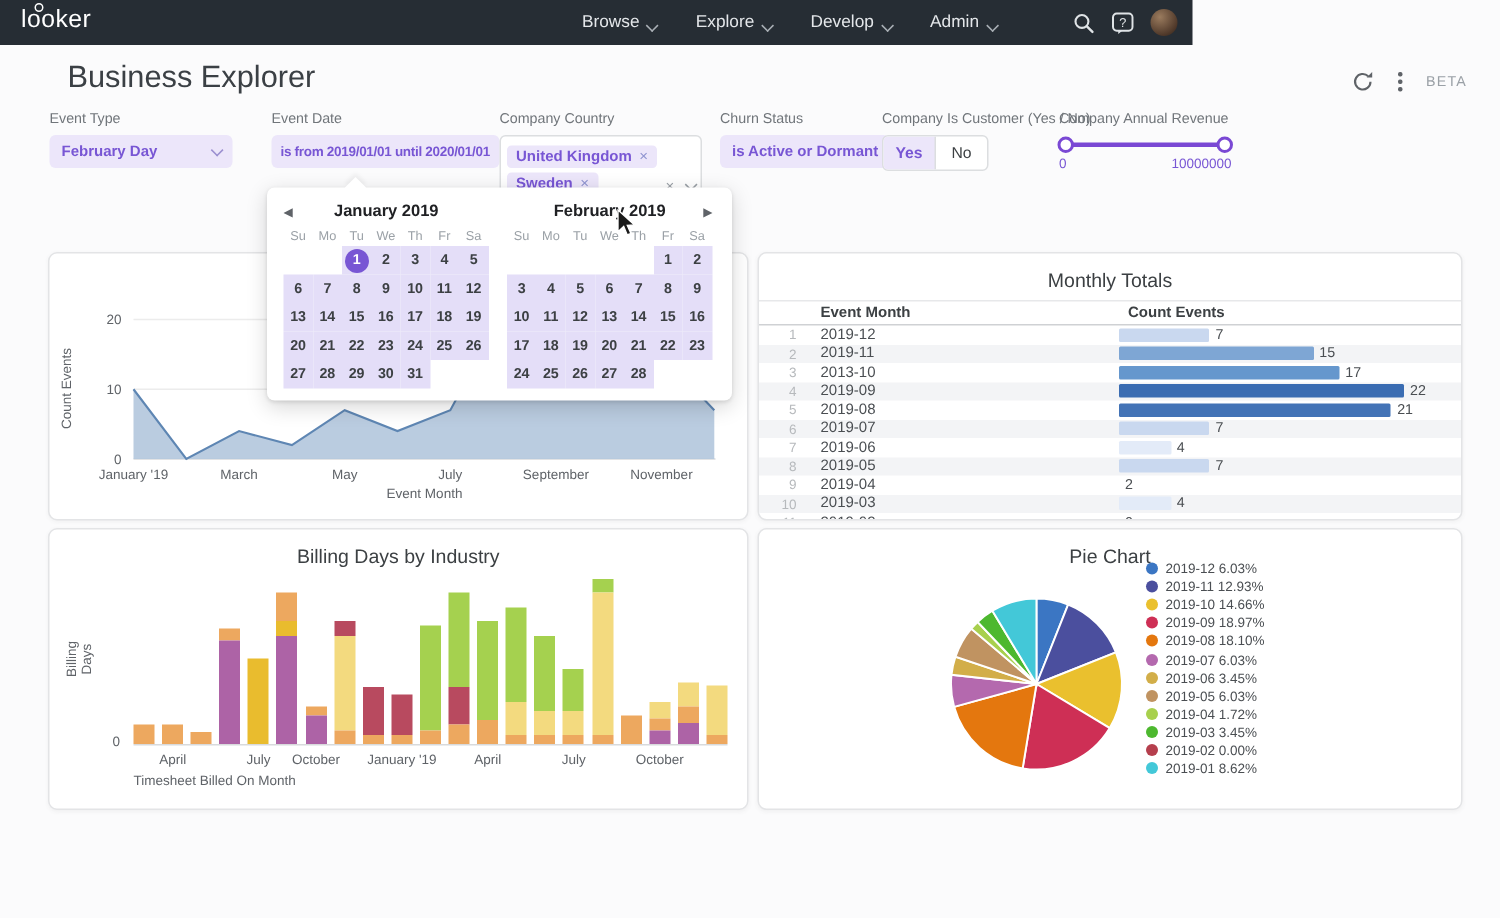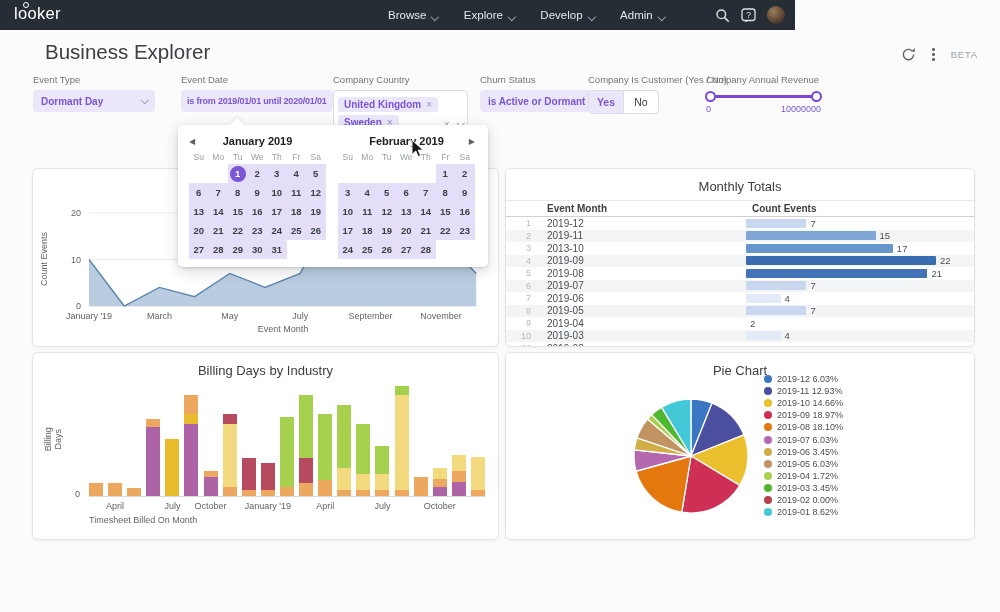--- a/index.html
+++ b/index.html
@@ -153,21 +153,21 @@
         <i></i>
         <i></i>
         <i></i>
       </div>
     <span class="beta">BETA</span>
   </div>
 
   <div class="filter f-et">
     <div class="flabel">Event Type</div>
     <div class="fchip">
-      <span>Dormant Day</span>
+      <span>February Day</span>
       <i class="chev"></i>
     </div>
   </div>
   <div class="filter f-ed">
     <div class="flabel">Event Date</div>
     <div class="fchip">
       <span>is from 2019/01/01 until 2020/01/01</span>
     </div>
   </div>
   <div class="filter f-cc">

